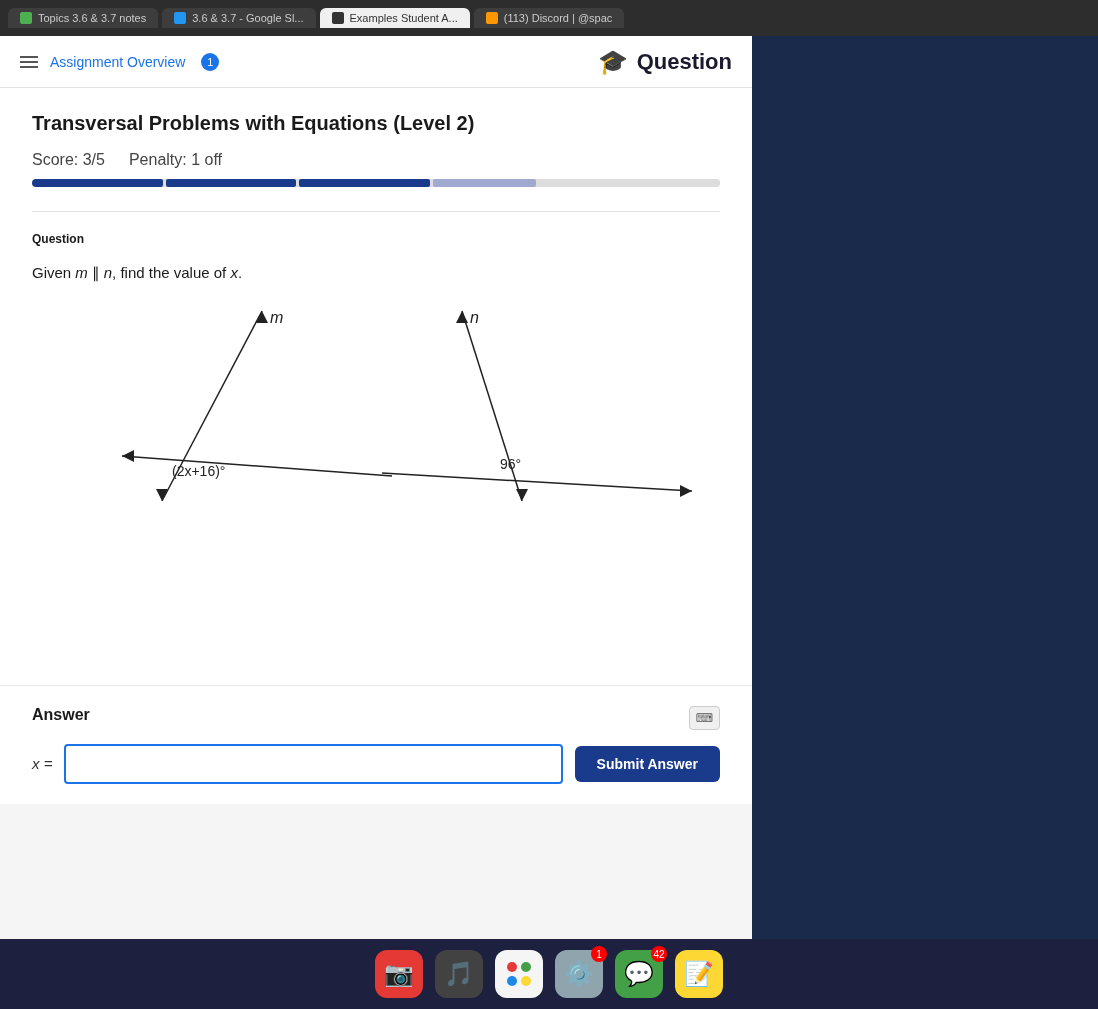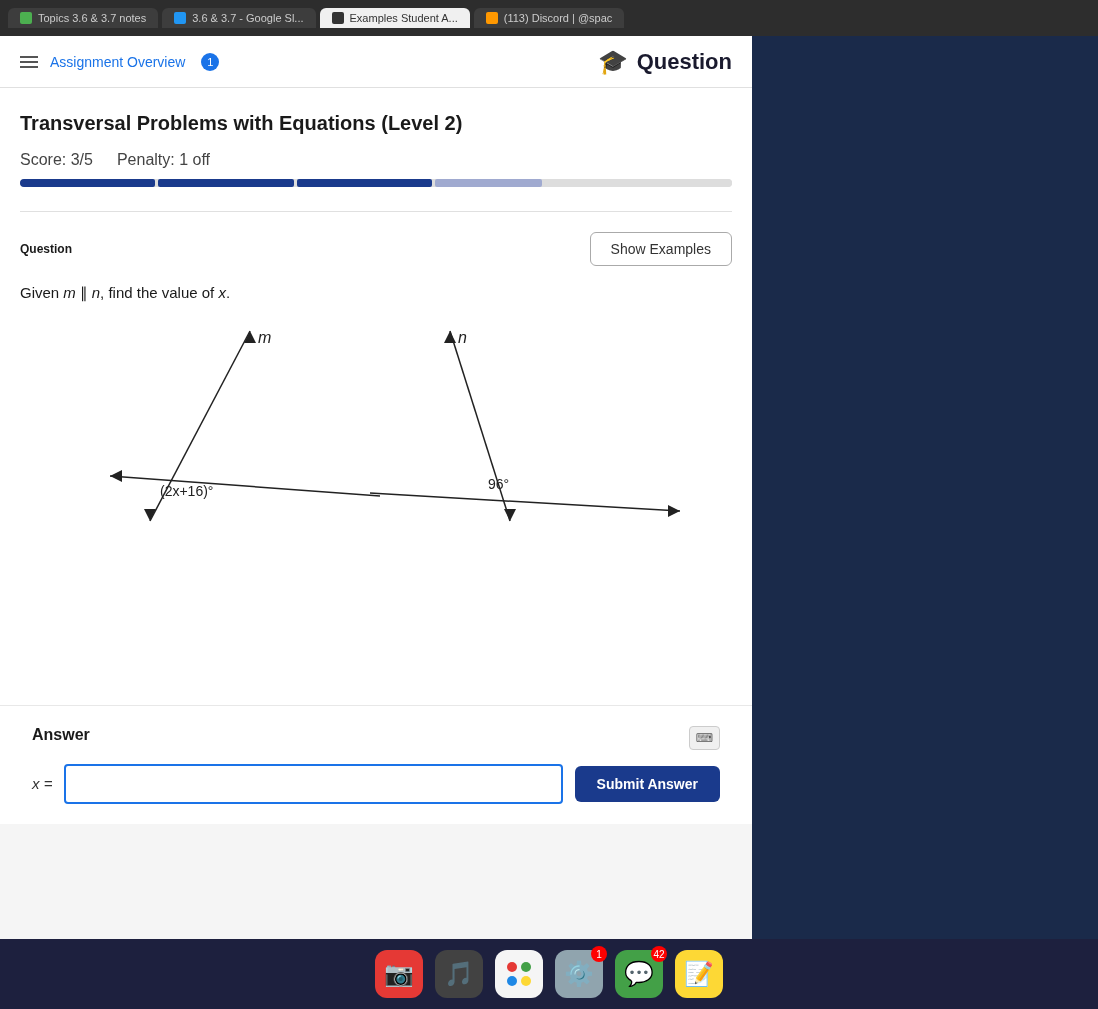--- a/index.html
+++ b/index.html
@@ -116,21 +116,21 @@
       font-size: 22px;
       font-weight: 600;
       color: #1a1a2e;
     }
     .dm-logo-icon {
       font-size: 24px;
     }
 
     
     .dm-content {
-      padding: 24px 20px;
+      padding: 24px 32px;
       background: white;
       margin: 0;
     }
 
     .problem-title {
       font-size: 20px;
       font-weight: 700;
       color: #1a1a1a;
       margin-bottom: 16px;
     }
@@ -366,21 +366,20 @@
         <div class="progress-segment partial" style="width:15%"></div>
         <div class="progress-segment empty" style="flex:1"></div>
       </div>
 
       <hr class="section-divider">
 
       <div style="margin-top:20px;">
 
         <div class="question-header">
           <span class="question-label">Question</span>
-          <button class="show-examples-btn">Show Examples</button>
         </div>
 
         <p class="question-text">
           Given <em>m</em> ∥ <em>n</em>, find the value of <em>x</em>.
         </p>
 
         <div class="diagram-container">
           <svg width="660" height="330" viewBox="0 0 660 330">
 
             <line x1="230" y1="10" x2="130" y2="200" stroke="#222" stroke-width="1.5"></line>

